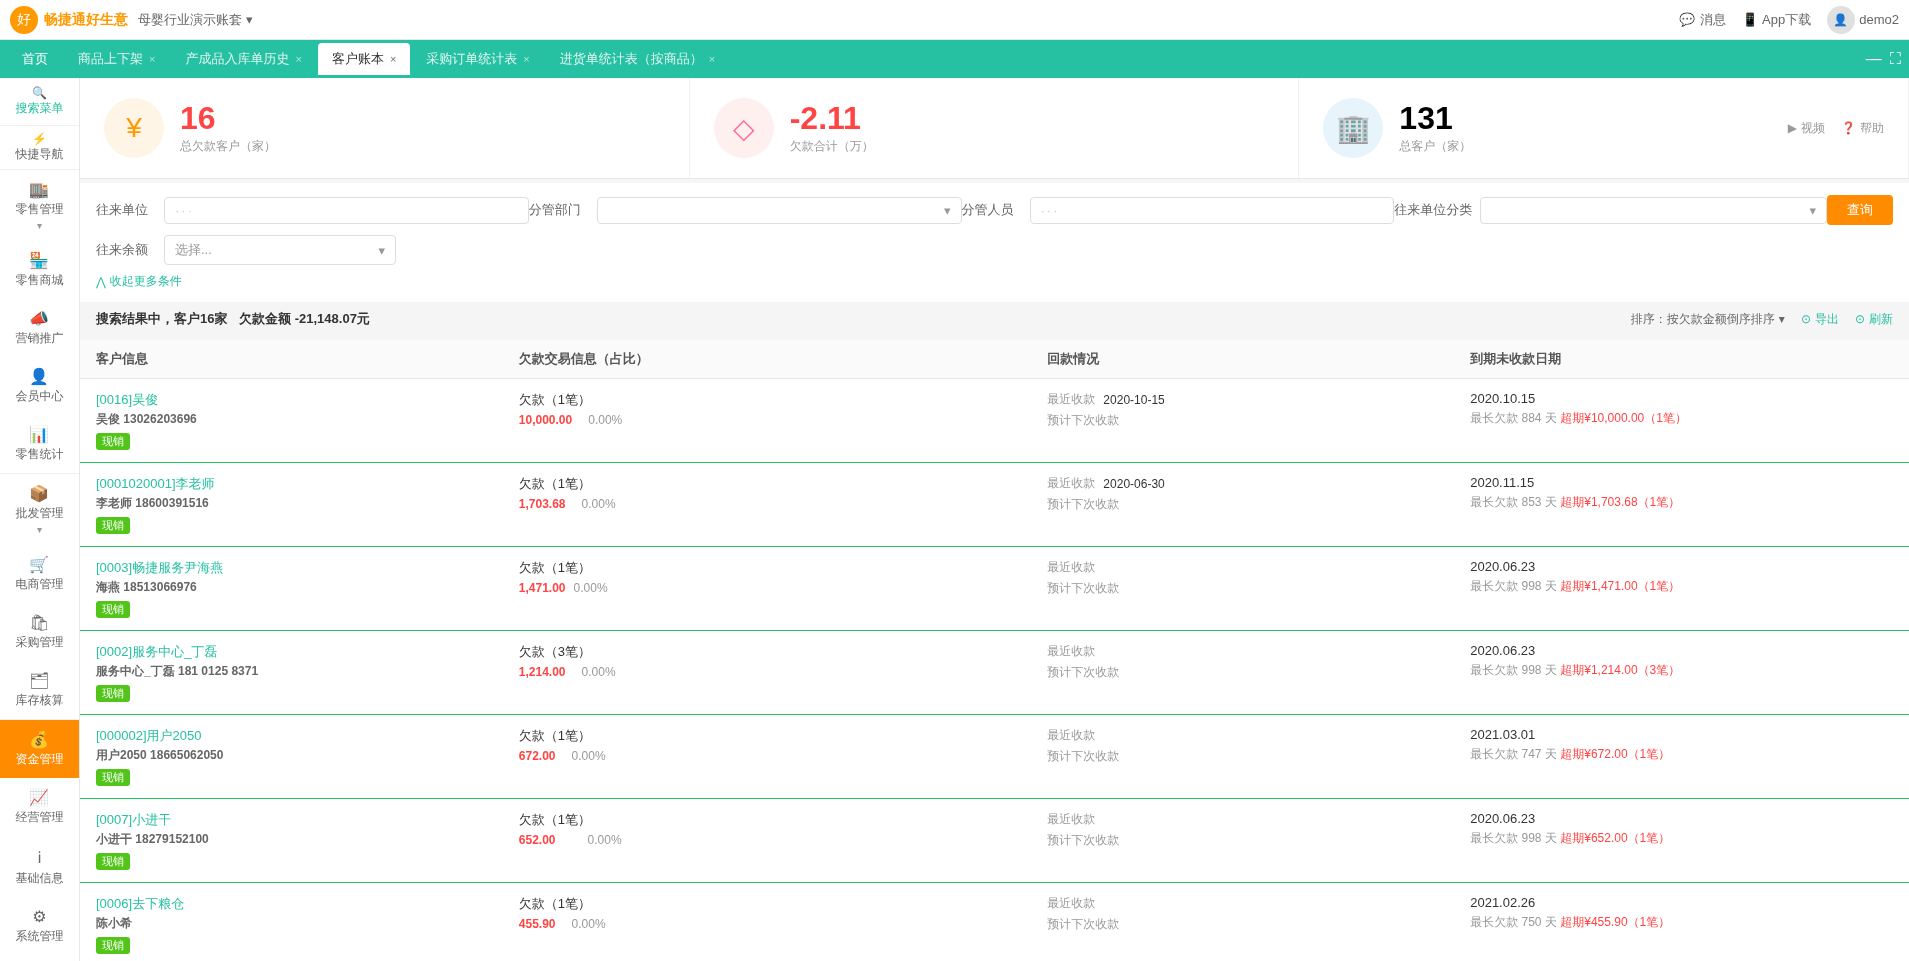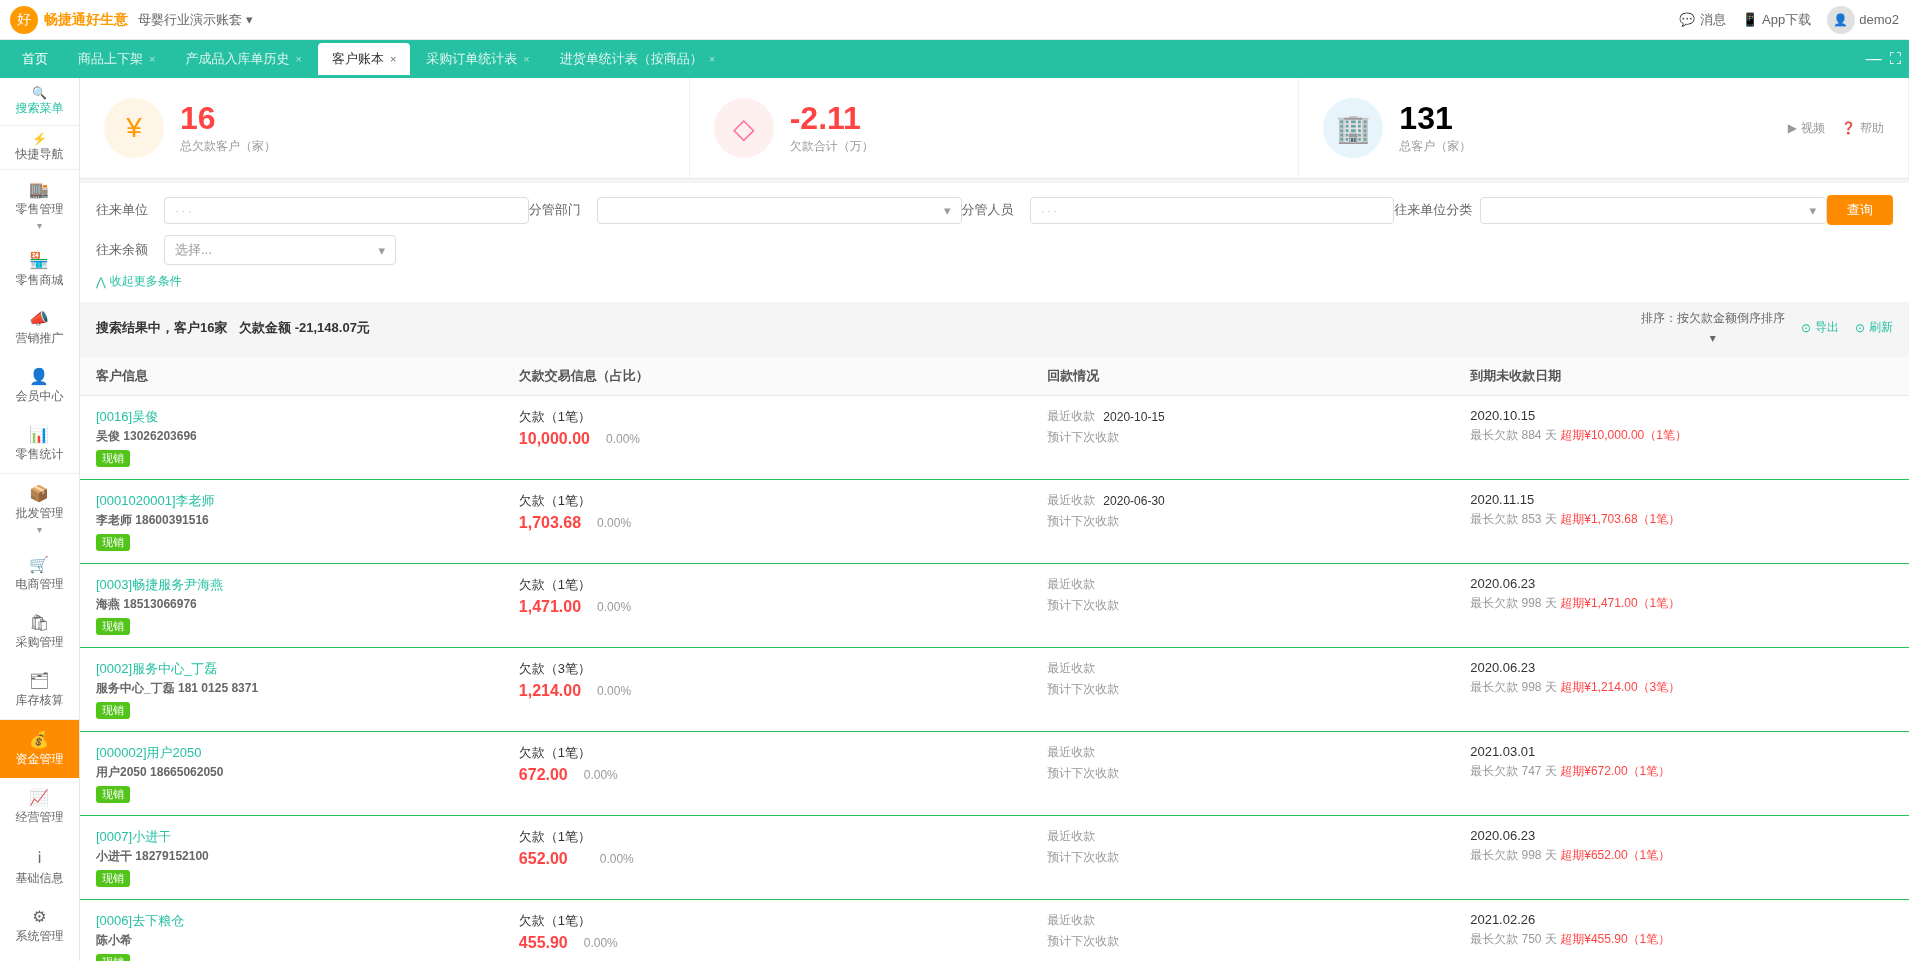--- a/index.html
+++ b/index.html
@@ -67,41 +67,41 @@
     .filter-input .arrow { color: #999; }
     .filter-row-2 { display: flex; align-items: center; gap: 16px; }
     .collapse-btn { color: #26c0a2; font-size: 12px; cursor: pointer; display: flex; align-items: center; gap: 4px; margin: 0 auto; }
     .search-btn { background: #ff8c00; color: white; border: none; padding: 6px 20px; border-radius: 4px; cursor: pointer; font-size: 13px; }
 
     
     .result-bar { background: #f5f5f5; padding: 8px 16px; display: flex; align-items: center; justify-content: space-between; }
     .result-info { font-size: 13px; color: #666; }
     .result-info span { color: #333; font-weight: bold; }
     .result-actions { display: flex; align-items: center; gap: 16px; font-size: 12px; color: #666; }
-    .sort-select { display: flex; align-items: center; gap: 4px; cursor: pointer; flex-direction: column; }
+    .sort-select { display: flex; align-items: center; gap: 4px; cursor: pointer; }
     .action-btn { display: flex; align-items: center; gap: 4px; cursor: pointer; color: #26c0a2; }
 
     
     .table-container { background: #fff; margin-top: 4px; }
     .table-header { display: flex; padding: 10px 16px; background: #fafafa; border-bottom: 1px solid #e8e8e8; font-weight: bold; color: #555; font-size: 13px; }
     .col-customer { flex: 2; }
     .col-debt { flex: 2.5; }
     .col-return { flex: 2; }
     .col-overdue { flex: 2; }
 
     .table-row { display: flex; padding: 12px 16px; border-bottom: 1px solid #22c55e; background: #fff; }
 
     .customer-info { flex: 2; }
     .customer-name { color: #26c0a2; font-size: 13px; cursor: pointer; }
     .customer-phone { color: #666; font-size: 12px; margin: 2px 0; font-weight: bold; }
     .customer-tag { display: inline-block; background: #52c41a; color: white; font-size: 11px; padding: 1px 6px; border-radius: 3px; margin-top: 3px; }
 
     .debt-info { flex: 2.5; }
     .debt-count { color: #333; font-size: 13px; }
-    .debt-amount { color: #ff4444; font-size: 16px; font-weight: bold; margin: 4px 0; }
+    .debt-amount { color: #ff4444; font-size: 12px; font-weight: bold; margin: 4px 0; }
     .debt-percent { color: #999; font-size: 12px; margin-left: 8px; }
 
     .return-info { flex: 2; }
     .return-next { color: #999; font-size: 12px; margin-top: 4px; }
 
     .overdue-info { flex: 2; }
     .overdue-date { color: #333; font-size: 13px; }
     .overdue-detail { color: #999; font-size: 12px; margin-top: 4px; }
     .overdue-amount { color: #ff4444; font-size: 12px; cursor: pointer; }
   </style>
@@ -414,21 +414,21 @@
     </div>
   </div>
             <div class="table-row">
     <div class="customer-info col-customer">
       <div class="customer-name">[0003]畅捷服务尹海燕</div>
       <div class="customer-phone">海燕 18513066976</div>
       <span class="customer-tag">现销</span>
     </div>
     <div class="debt-info col-debt">
       <div class="debt-count">欠款（1笔）</div>
-      <div style="display:flex;align-items:center;gap:8px;">
+      <div style="display:flex;align-items:center;gap:0;">
         <span class="debt-amount">1,471.00</span>
         <span class="debt-percent">0.00%</span>
       </div>
     </div>
     <div class="return-info col-return">
       <div style="display:flex;align-items:center;gap:8px;">
         <span style="color:#999;font-size:12px;">最近收款</span>
         <span style="color:#333;font-size:12px;"></span>
       </div>
       <div class="return-next">预计下次收款</div>

